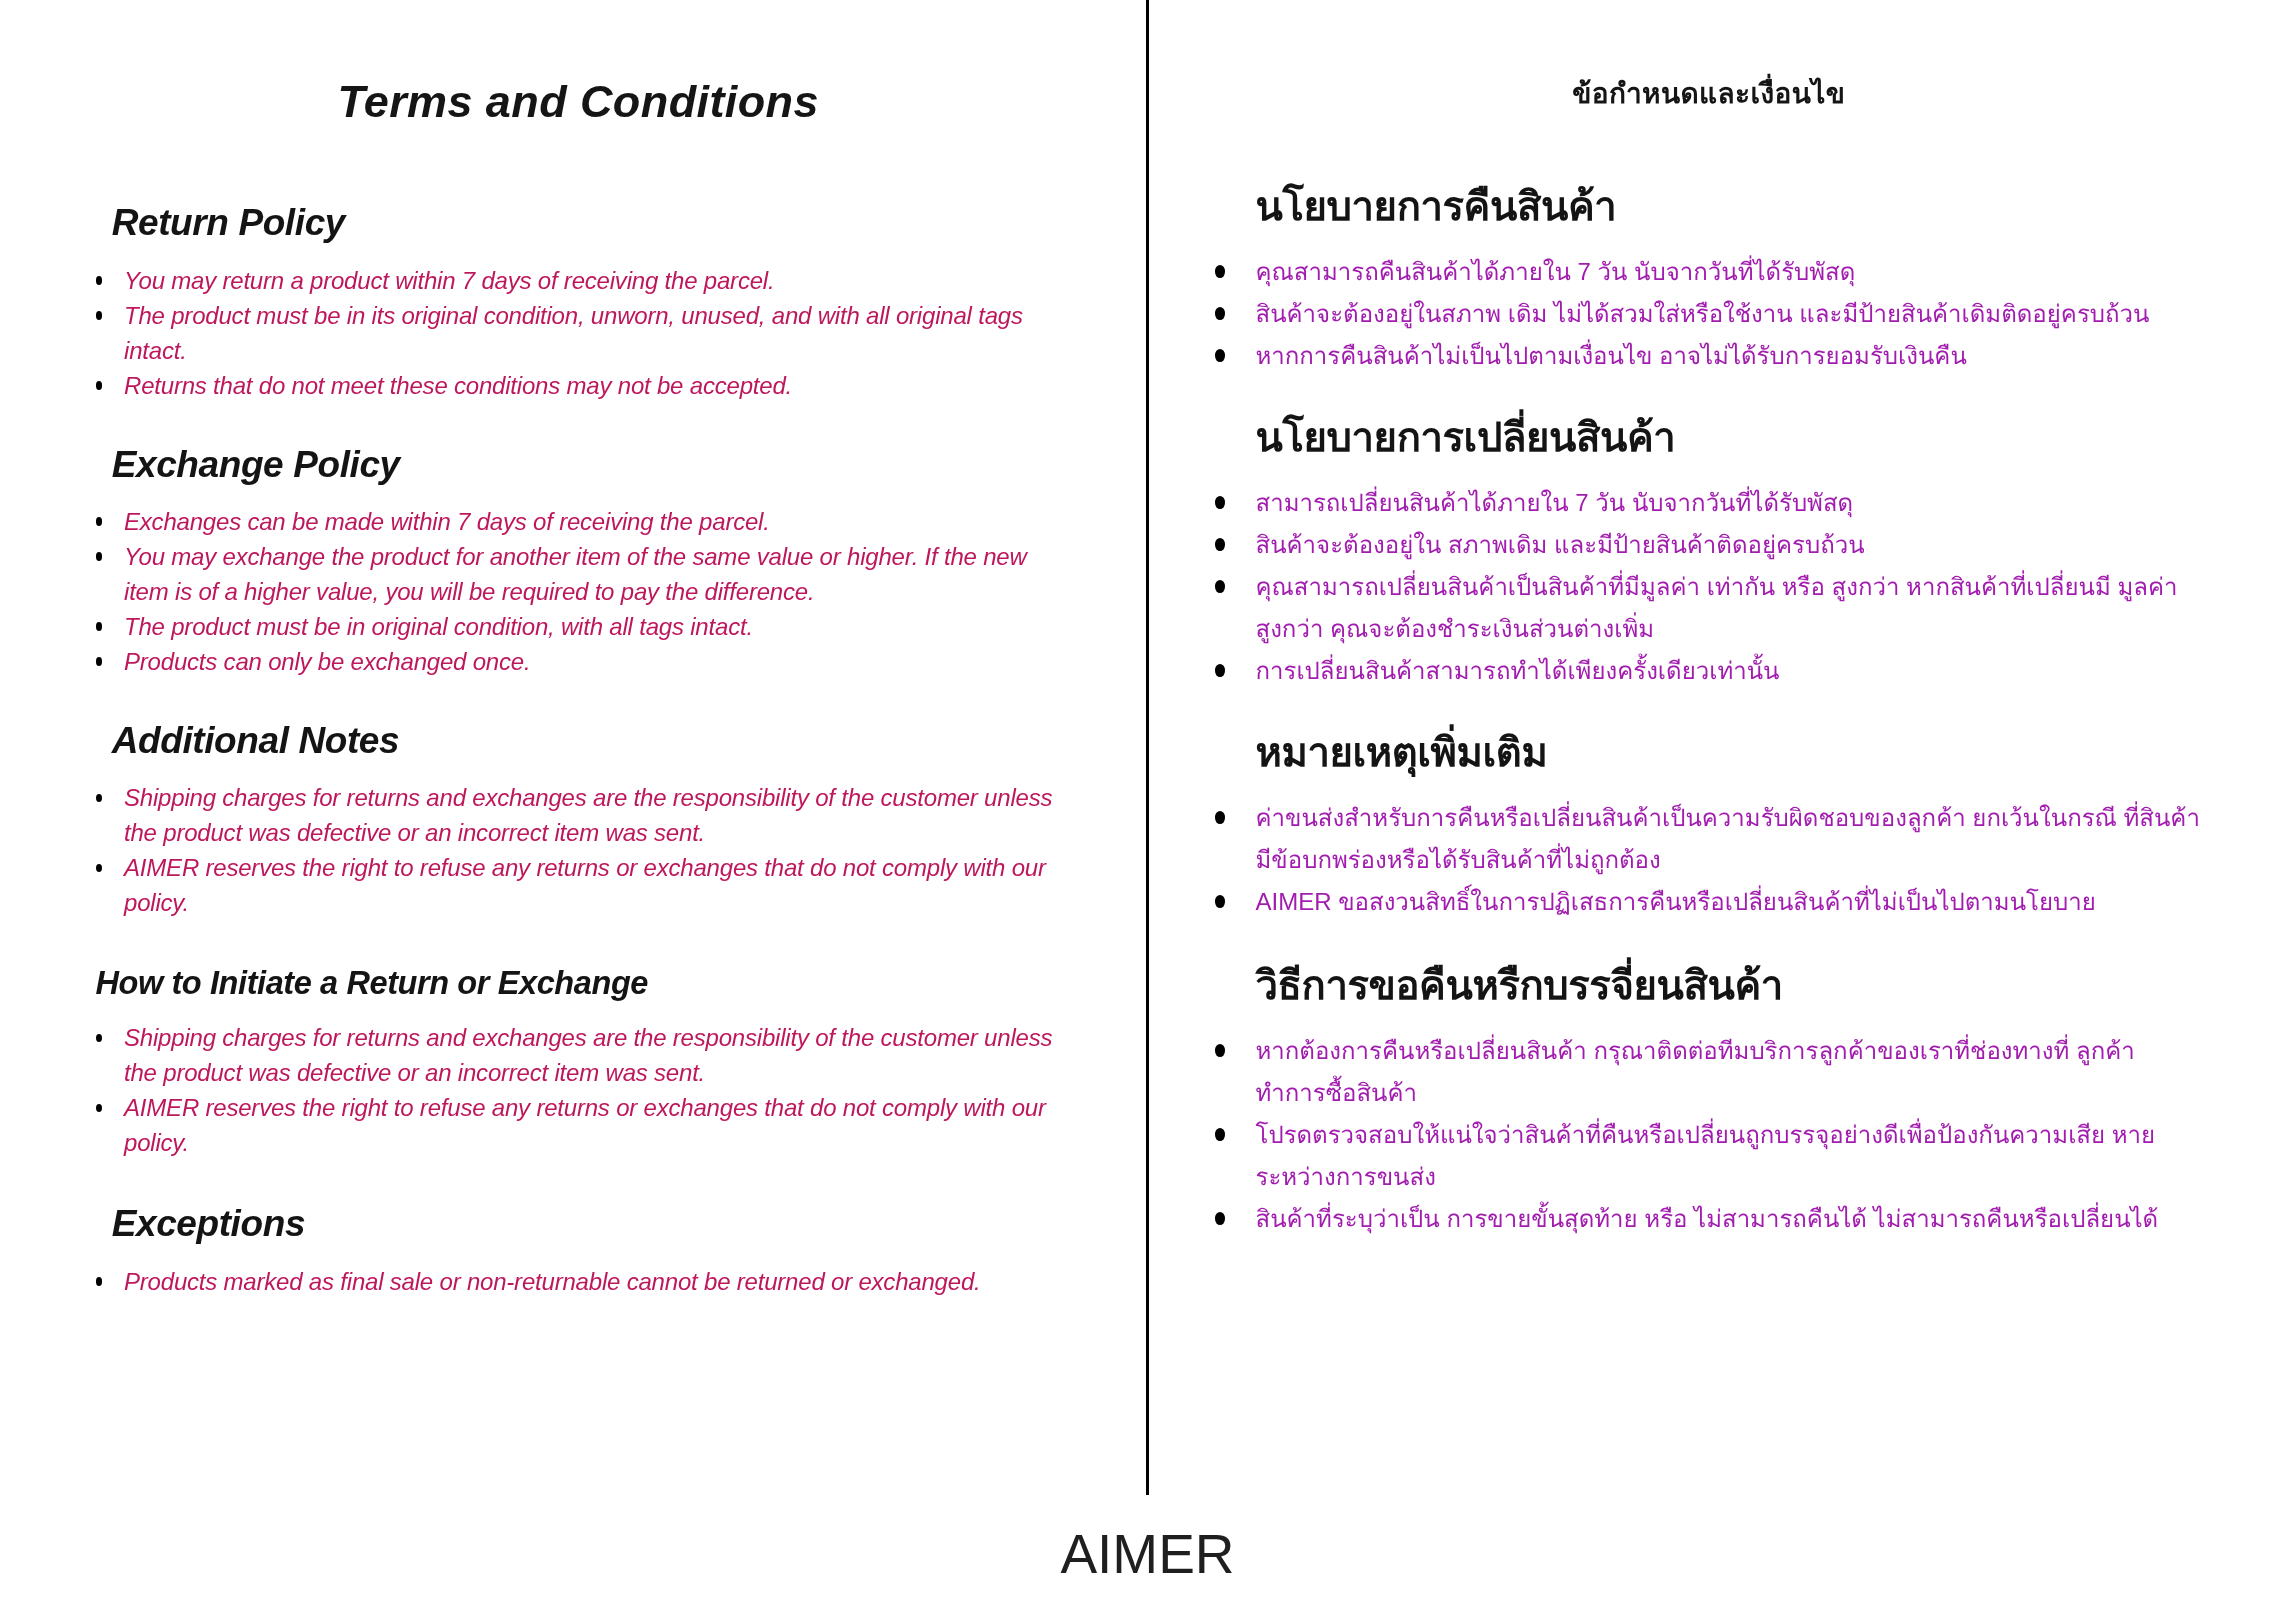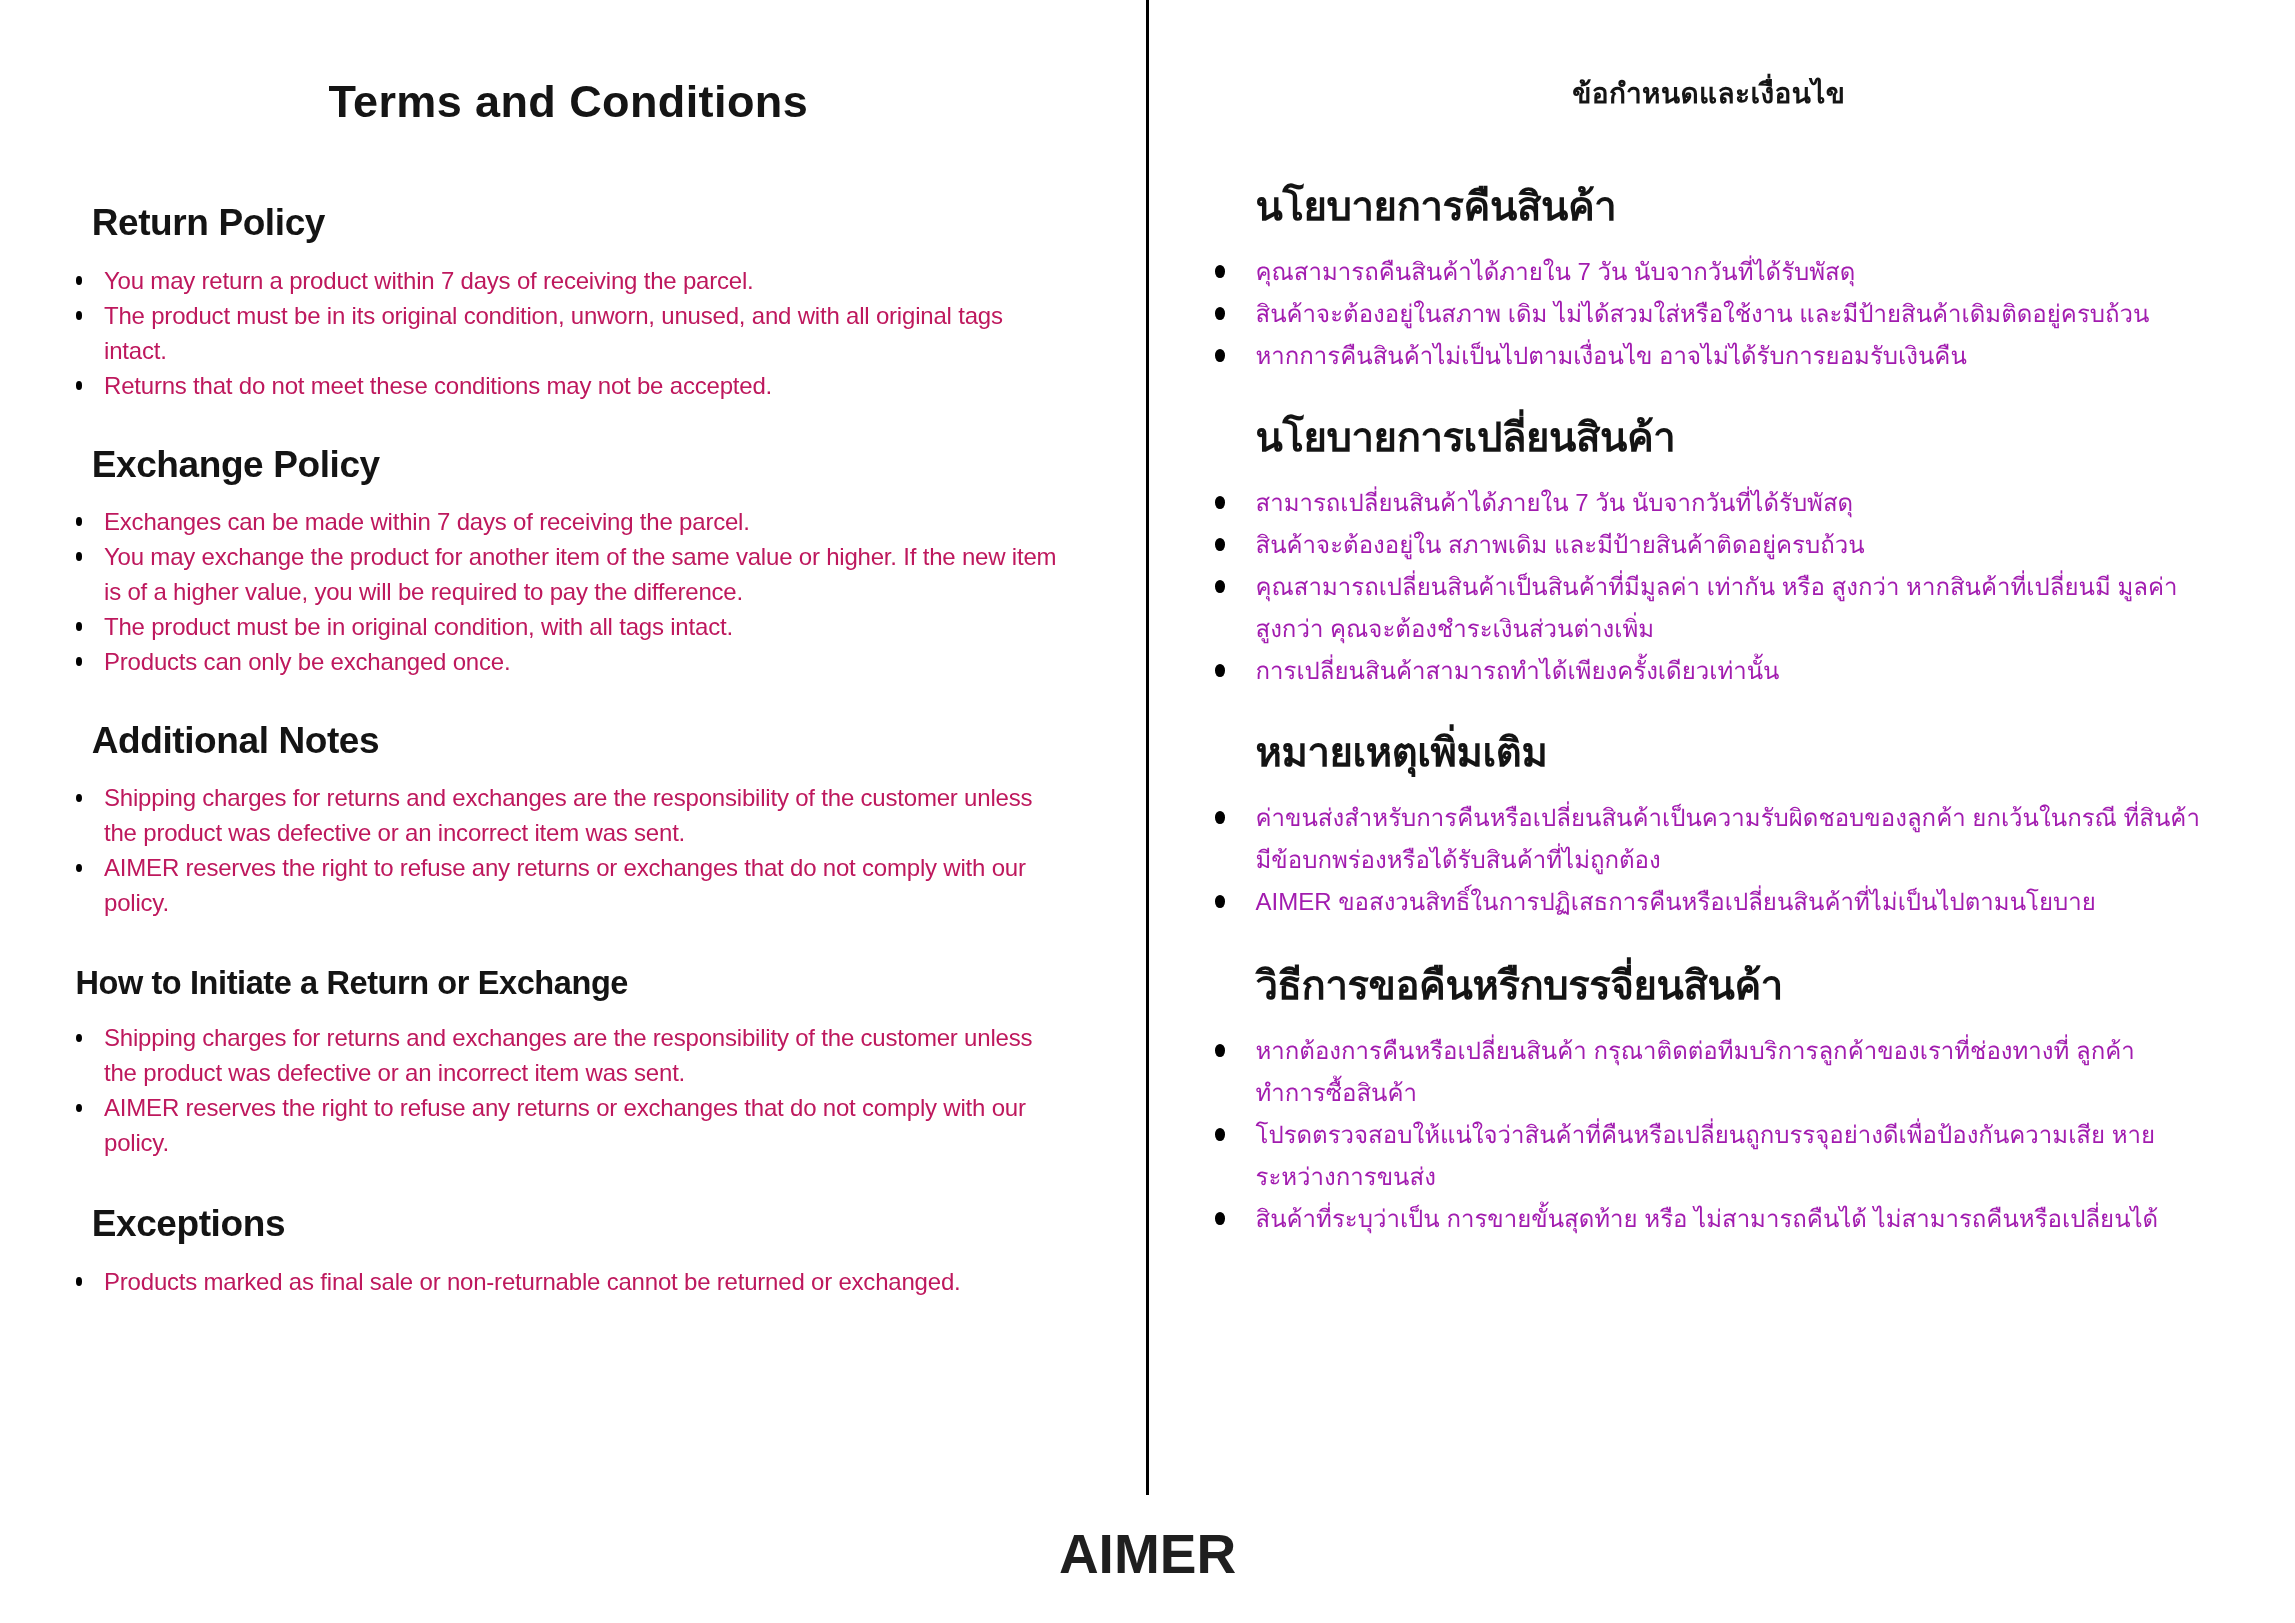--- a/index.html
+++ b/index.html
@@ -6,21 +6,21 @@
   .page {
     position:relative;
     width:2295px; height:1623px;
     background:#ffffff;
     color:#121212;
     font-family:"Liberation Sans","DejaVu Sans",sans-serif;
     overflow:hidden;
   }
   .columns { display:flex; width:2295px; }
   .col { width:1148px; box-sizing:border-box; }
-  .col-left  { padding:60px 85px 0 74px; }
+  .col-left  { padding:60px 85px 0 94px;font-style:italic; }
   .col-right { padding:60px 92px 0 67px; }
 
   .divider {
     position:absolute; left:1146px; top:0;
     width:2.8px; height:1495px; background:#000000;
   }
 
   .doc-title {
     margin:15.5px 0 74px 0;
     font-size:45px; font-weight:700; letter-spacing:0.4px;
@@ -53,21 +53,21 @@
     font-size:24px; line-height:42px; color:#a21caf;
   }
   .col-right li::before {
     content:""; position:absolute; left:0px; top:14px;
     width:10.6px; height:13.4px; border-radius:50%; background:#000;
   }
 
   .brand {
     position:absolute; left:0; right:0; top:1522px;
     text-align:center;
-    font-size:55px; font-weight:700; letter-spacing:0px;
+    font-size:55px; font-weight:400; letter-spacing:0px;
     color:#1f1f1f;
   }
 </style>
 </head>
 <body>
 
 <div class="page">
   <div class="columns">
 
     <section class="col col-left">

